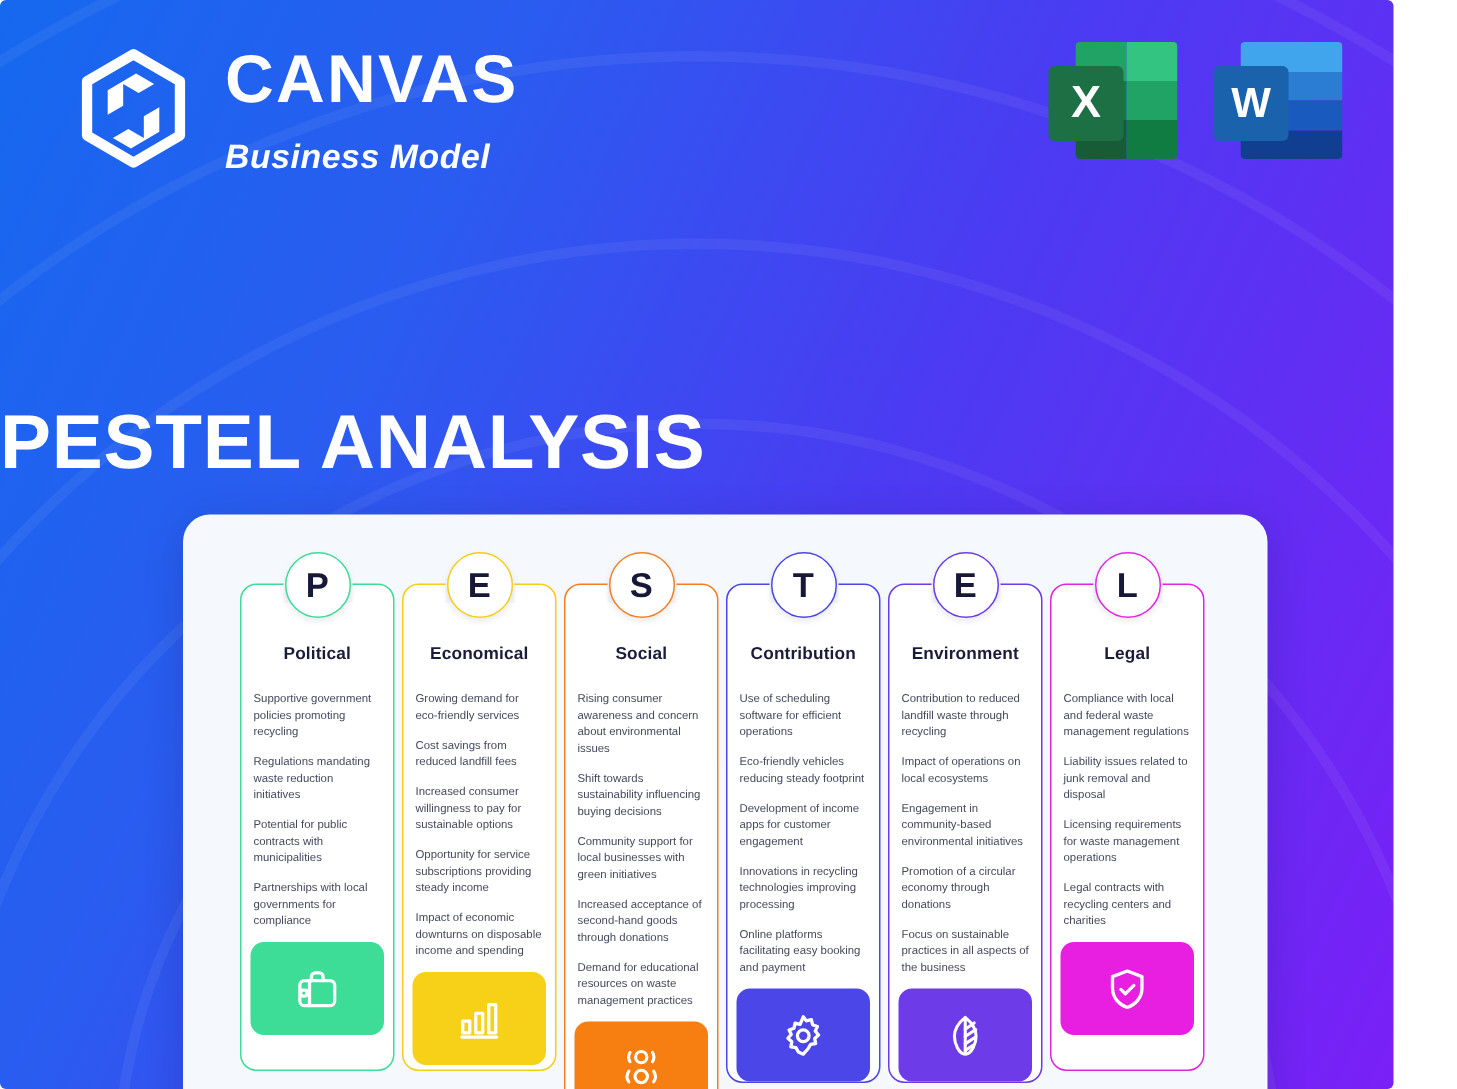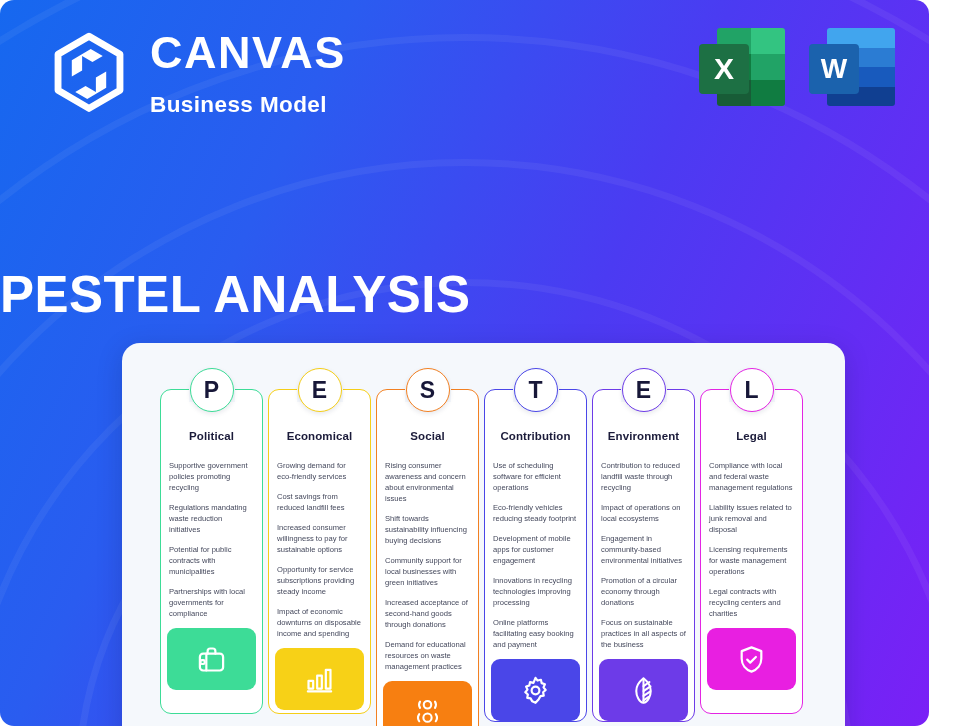--- a/index.html
+++ b/index.html
@@ -8,21 +8,21 @@
     width: 971px;
     height: 726px;
     overflow: hidden;
     font-family: "Liberation Sans", sans-serif;
   }
 
   #poster {
     position: relative;
     width: 929px;
     height: 726px;
-    border-radius: 14px;
+    border-radius: 4px;
     overflow: hidden;
     background: linear-gradient(115deg, #1668ef 0%, #2a5cf0 28%, #4b3bf2 58%, #7a20f6 100%);
   }
 
   
   .arcs { position: absolute; inset: 0; overflow: hidden; pointer-events: none; }
   .arc {
     position: absolute;
     border-radius: 50%;
     border: 7px solid rgba(255,255,255,0.055);
@@ -51,20 +51,21 @@
     font-weight: bold;
     letter-spacing: 1.5px;
     line-height: 1.02;
   }
   .brand-sub {
     color: #fff;
     font-size: 22.5px;
     font-weight: bold;
     letter-spacing: 0.4px;
     margin-top: 16px;
+    font-style: italic;
   }
 
   .office-icons {
     position: absolute;
     right: 34px; top: 24px;
     display: flex; gap: 24px;
   }
   .office-icon { position: relative; width: 86px; height: 86px; }
 
   
@@ -313,21 +314,21 @@
           </div>
         </div>
         <div class="col c3">
           <div class="col-body">
             <div class="notch"></div>
             <div class="badge">T</div>
             <div class="col-title">Contribution</div>
             <div class="points">
               <div class="point">Use of scheduling software for efficient operations</div>
               <div class="point">Eco-friendly vehicles reducing steady footprint</div>
-              <div class="point">Development of mobile apps for customer engagement</div>
+              <div class="point">Development of income apps for customer engagement</div>
               <div class="point">Innovations in recycling technologies improving processing</div>
               <div class="point">Online platforms facilitating easy booking and payment</div>
             </div>
             <div class="icon-tile">
               <svg viewBox="0 0 24 24" fill="none" stroke="#fff" stroke-width="1.7" stroke-linecap="round" stroke-linejoin="round">
                 <circle cx="12" cy="12" r="3"></circle>
                 <path d="M12 2.2l1.6 2.1 2.6-.6.6 2.6 2.5.9-1.1 2.4 1.7 2-2 1.8.5 2.6-2.6.4-1.3 2.3L12 21.5l-2.5-1.1-1.3-2.3-2.6-.4.5-2.6-2-1.8 1.7-2L4.7 9l2.5-.9.6-2.6 2.6.6z"></path>
               </svg>
             </div>
           </div>

